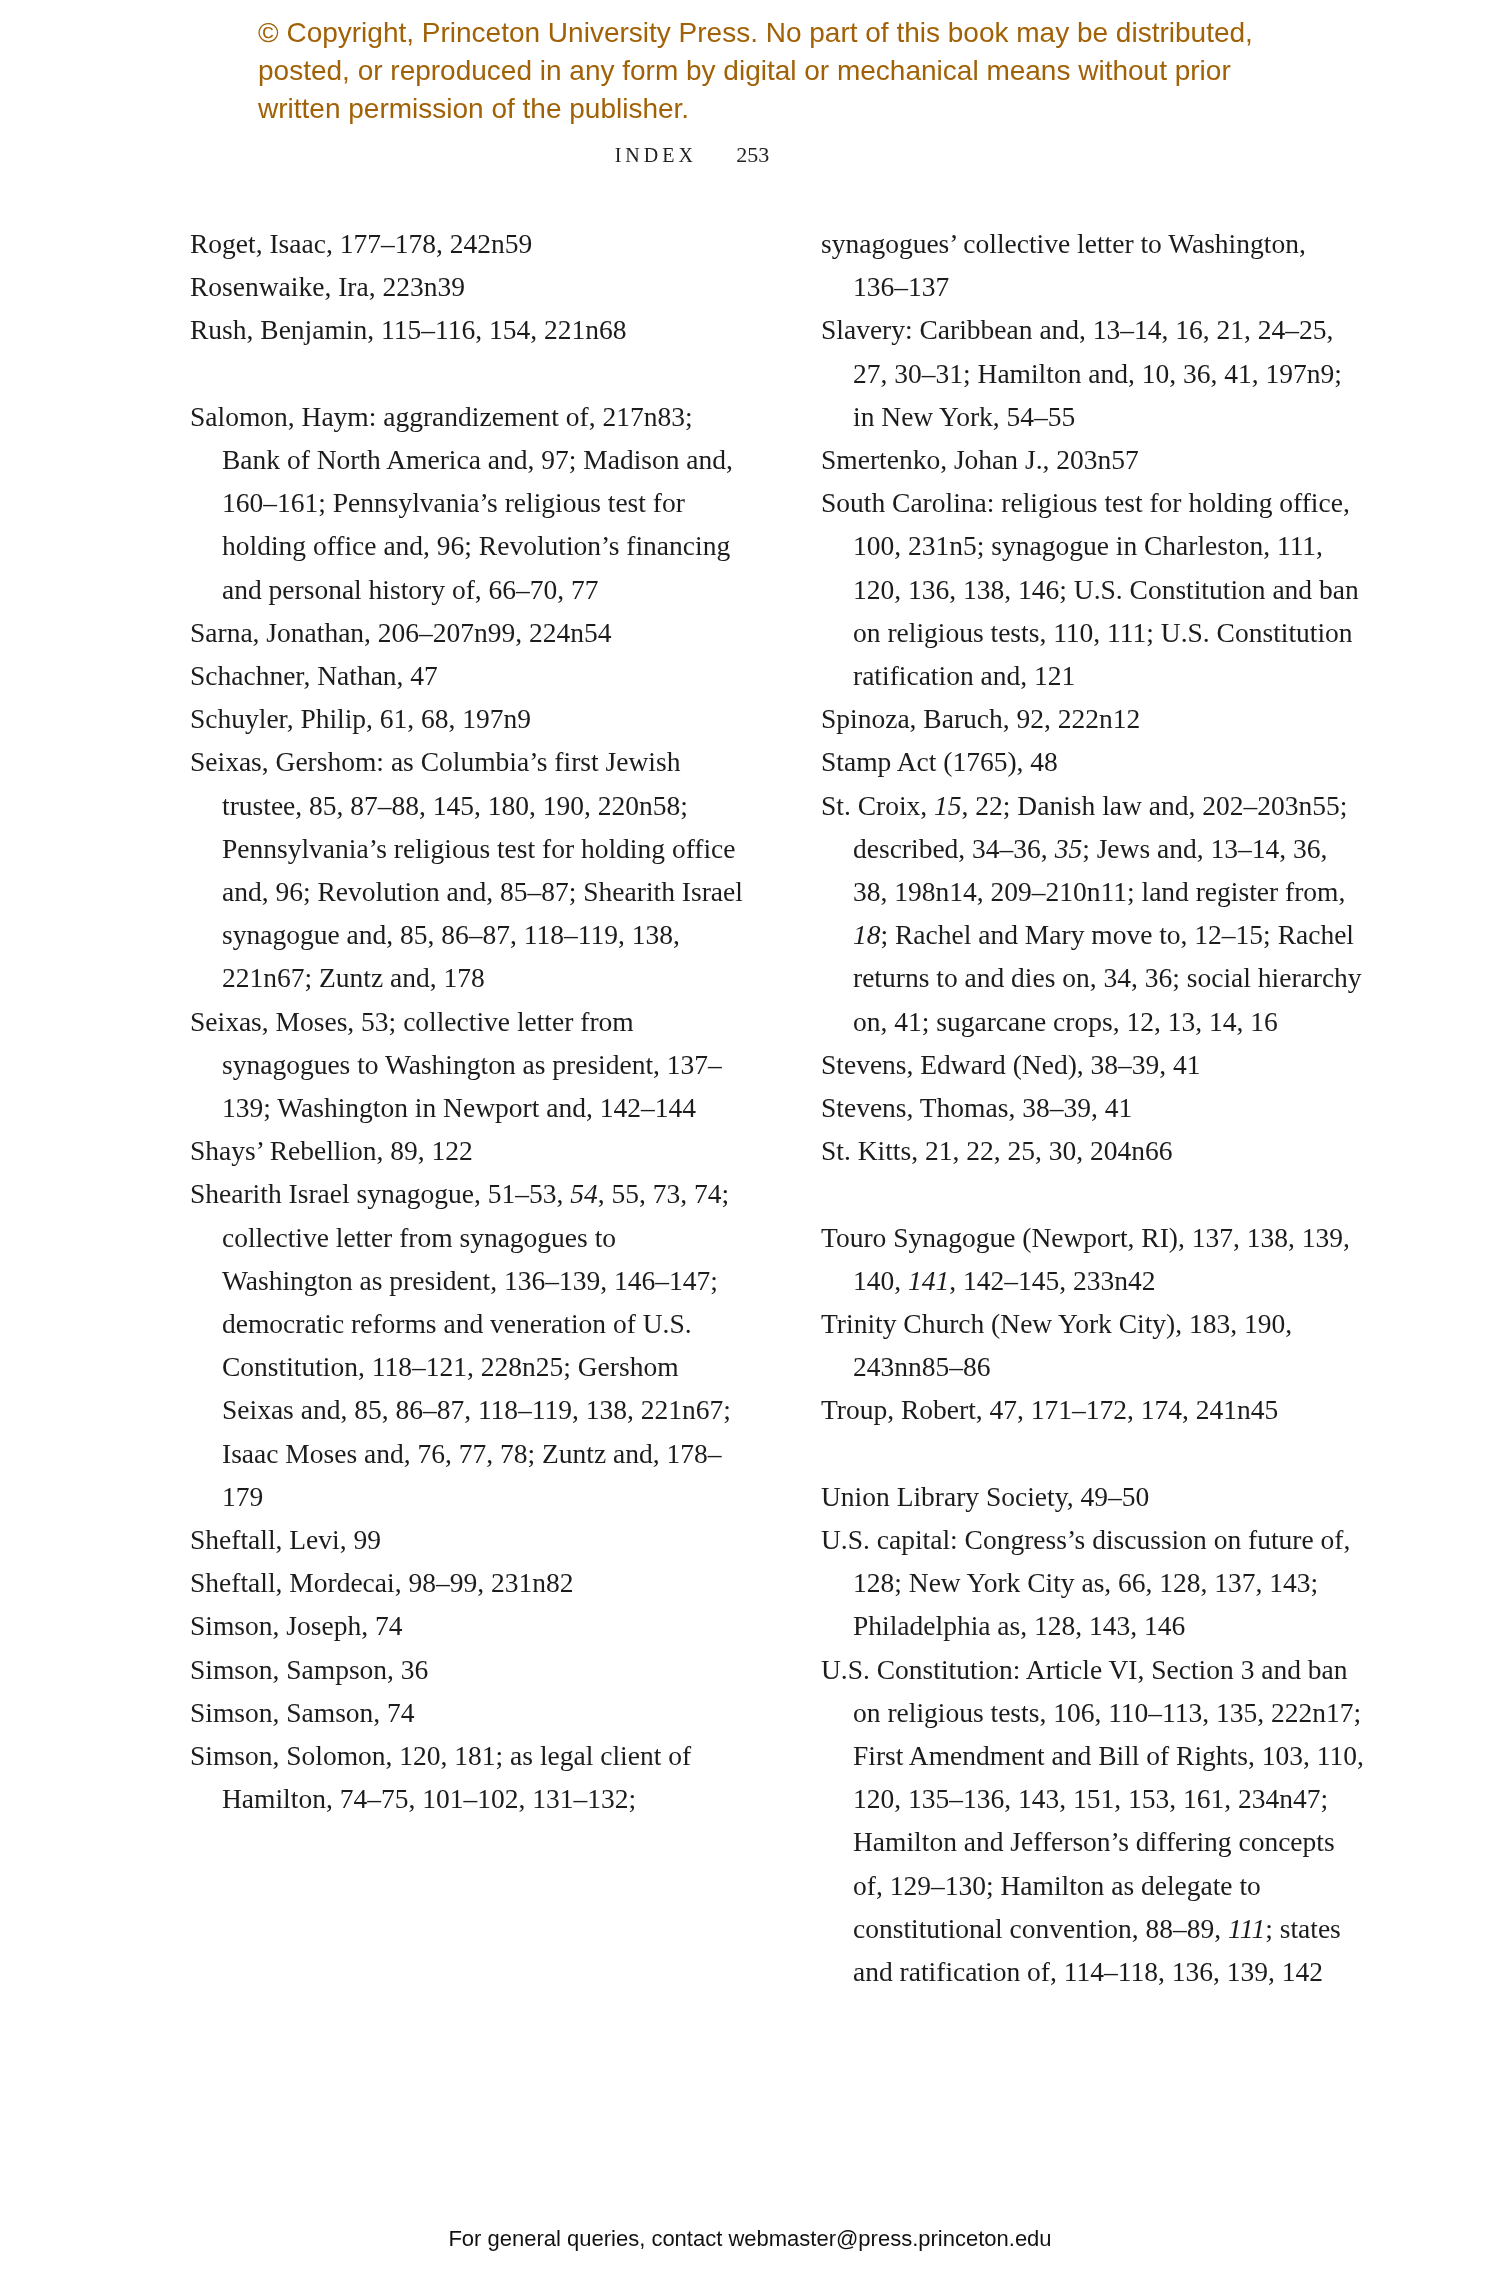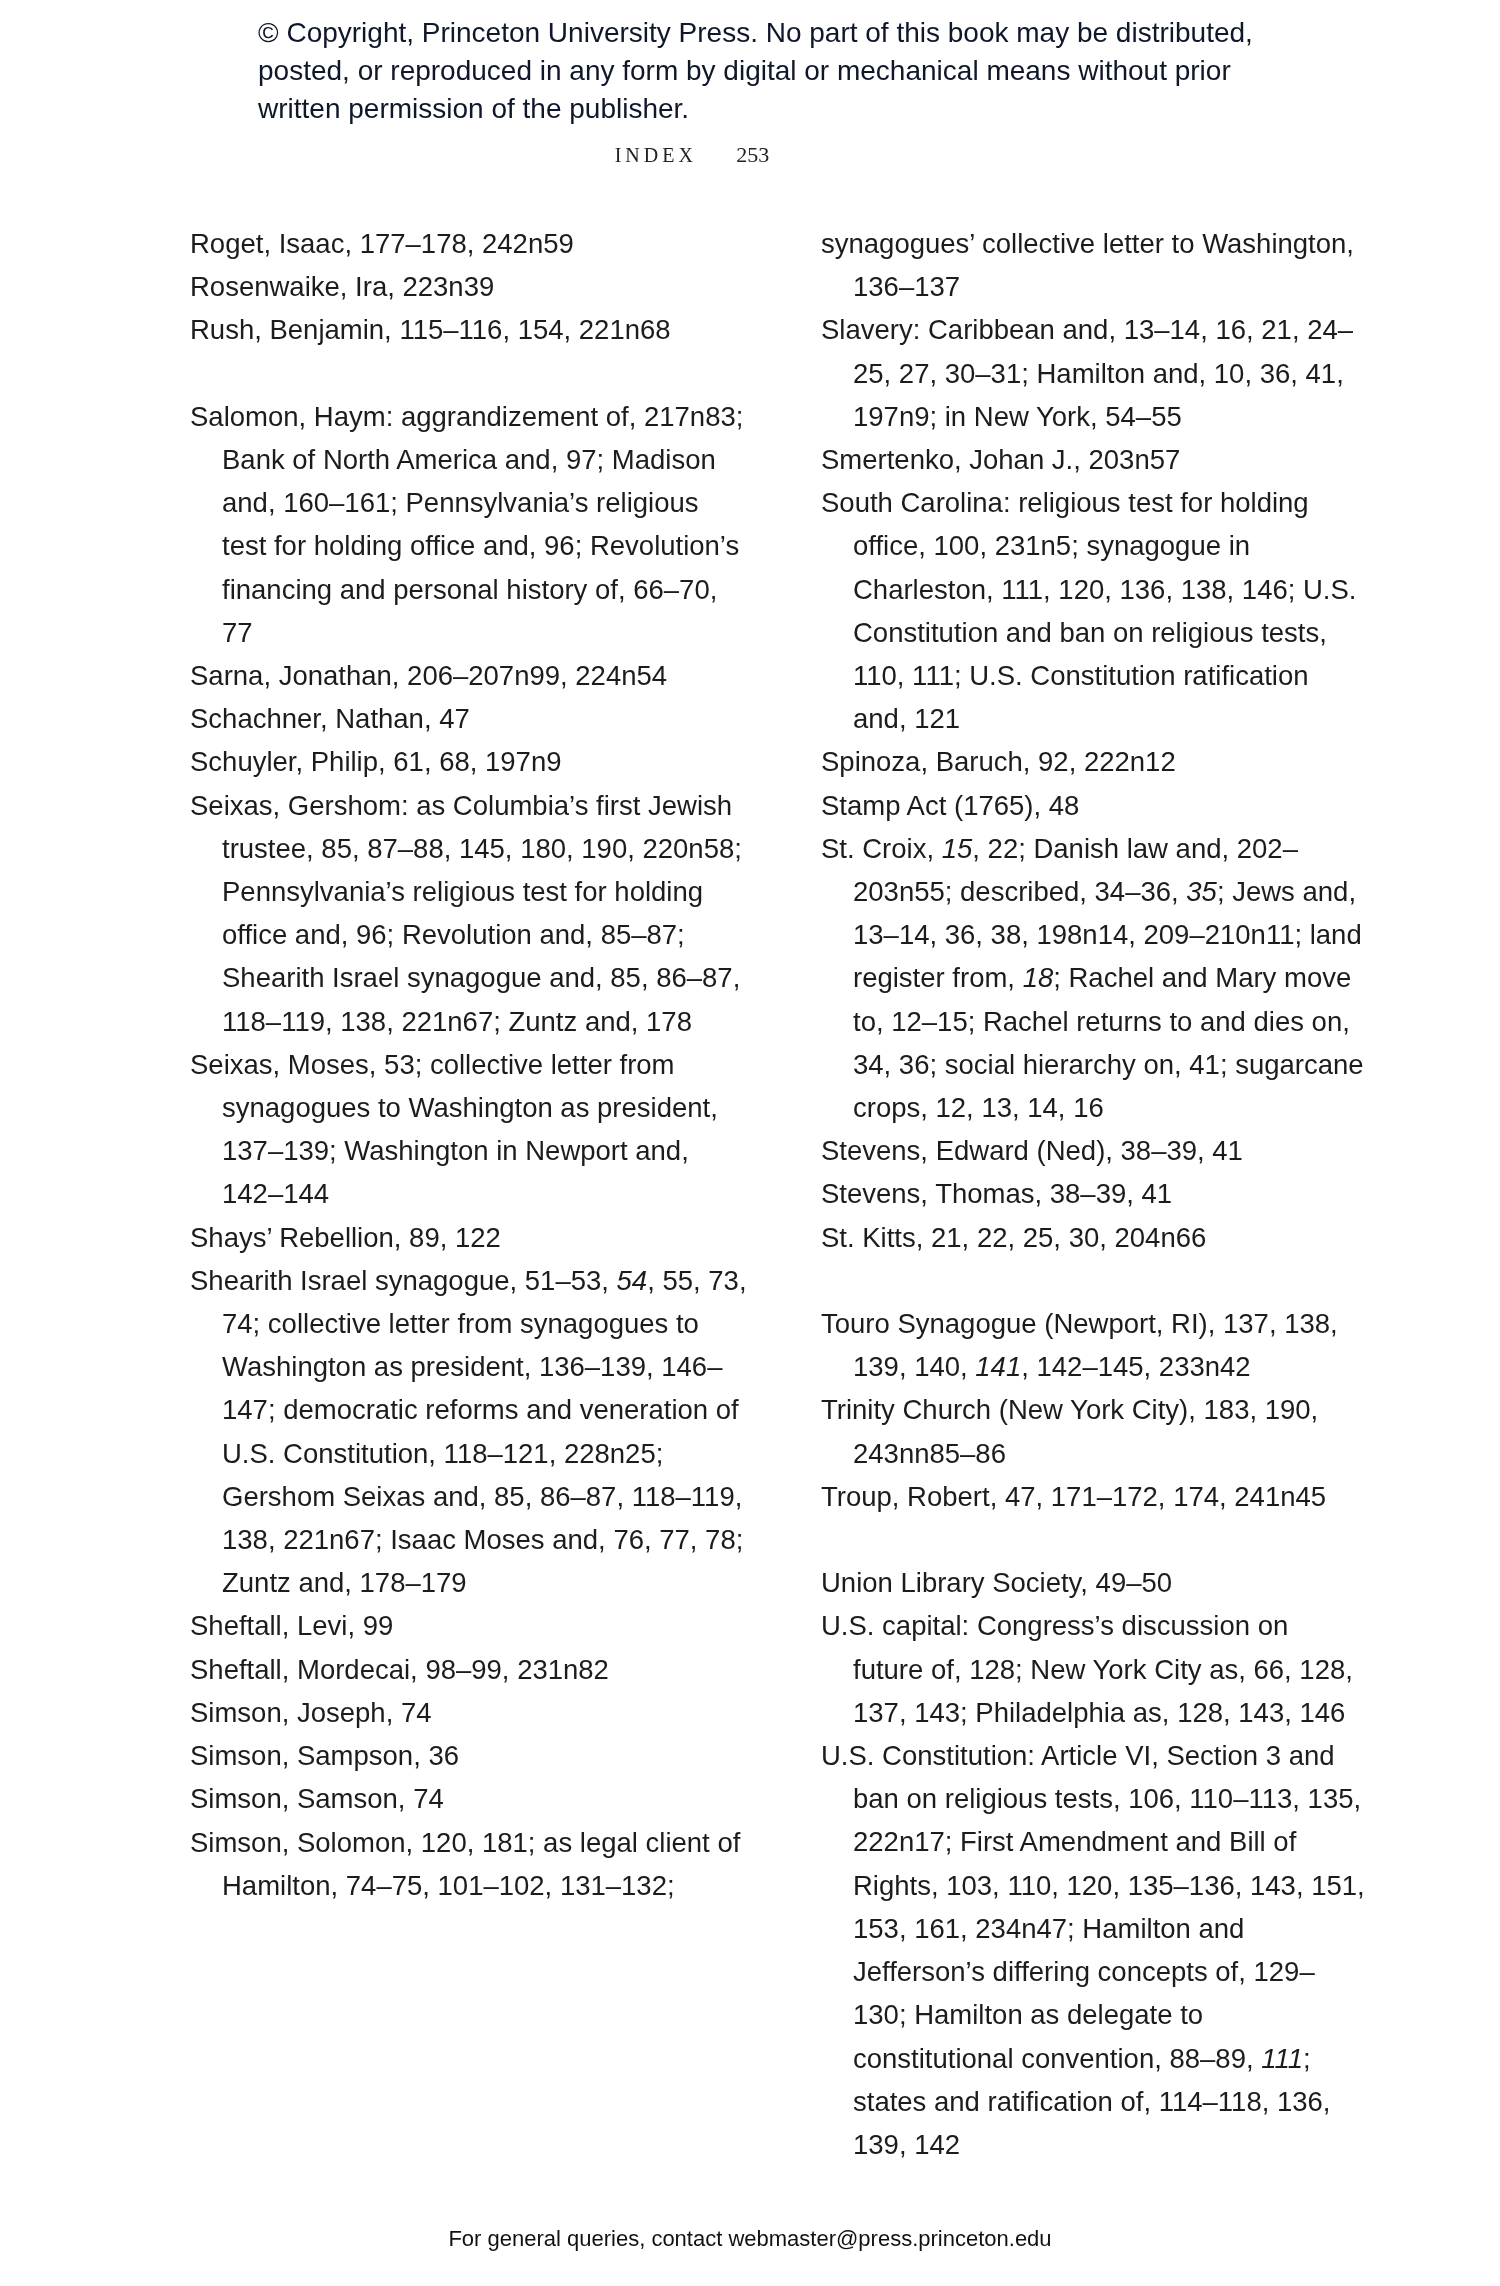--- a/index.html
+++ b/index.html
@@ -1,29 +1,29 @@
 <!DOCTYPE html>
 <html><head>
   <meta charset="utf-8">
   <style>
     html, body { margin: 0; padding: 0; background: #ffffff; }
     body { width: 1500px; height: 2286px; position: relative; overflow: hidden; color: #1a1a1a; }
     .copyright {
       position: absolute; left: 258px; top: 14px; width: 1050px;
       font-family: "Liberation Sans", sans-serif; font-size: 28px; line-height: 38px;
-      color: #0f172a;
+      color: #a16207;
     }
     .running-head {
       position: absolute; left: 0; width: 1384px; top: 142px; text-align: center;
       font-family: "Liberation Serif", serif; font-size: 22px; color: #222;
     }
     .running-head .label { letter-spacing: 4px; font-size: 20px; margin-right: 34px; }
     .column {
       position: absolute; top: 222px; width: 560px;
-      font-family: Liberation Sans, sans-serif; font-size: 27.5px; line-height: 43.2px;
+      font-family: Liberation Serif, serif; font-size: 27.5px; line-height: 43.2px;
       color: #1c1c1c;
     }
     .col-left { left: 190px; }
     .col-right { left: 782px; width: 545px; margin-left: 39px; }
     .entry { padding-left: 32px; text-indent: -32px; margin: 0; }
     .entry.gap-before { margin-top: 43.2px; }
     .entry .it { font-style: italic; }
     .footer {
       position: absolute; left: 0; width: 1500px; top: 2226px; text-align: center;
       font-family: "Liberation Sans", sans-serif; font-size: 22px; color: #111;

